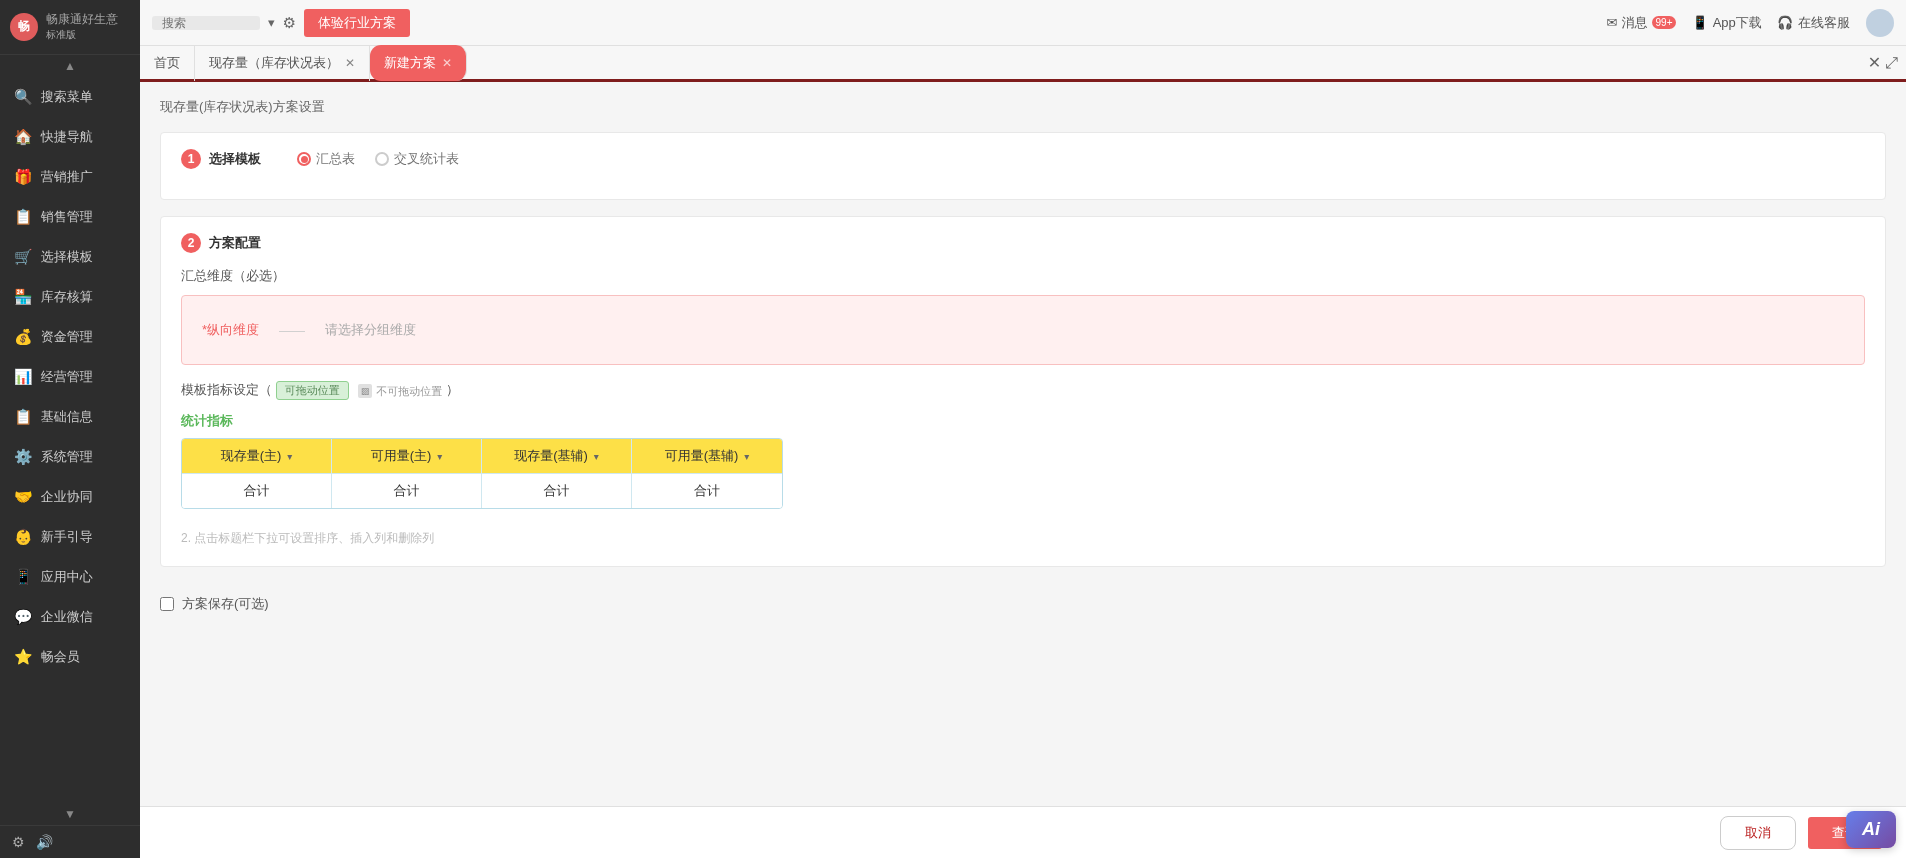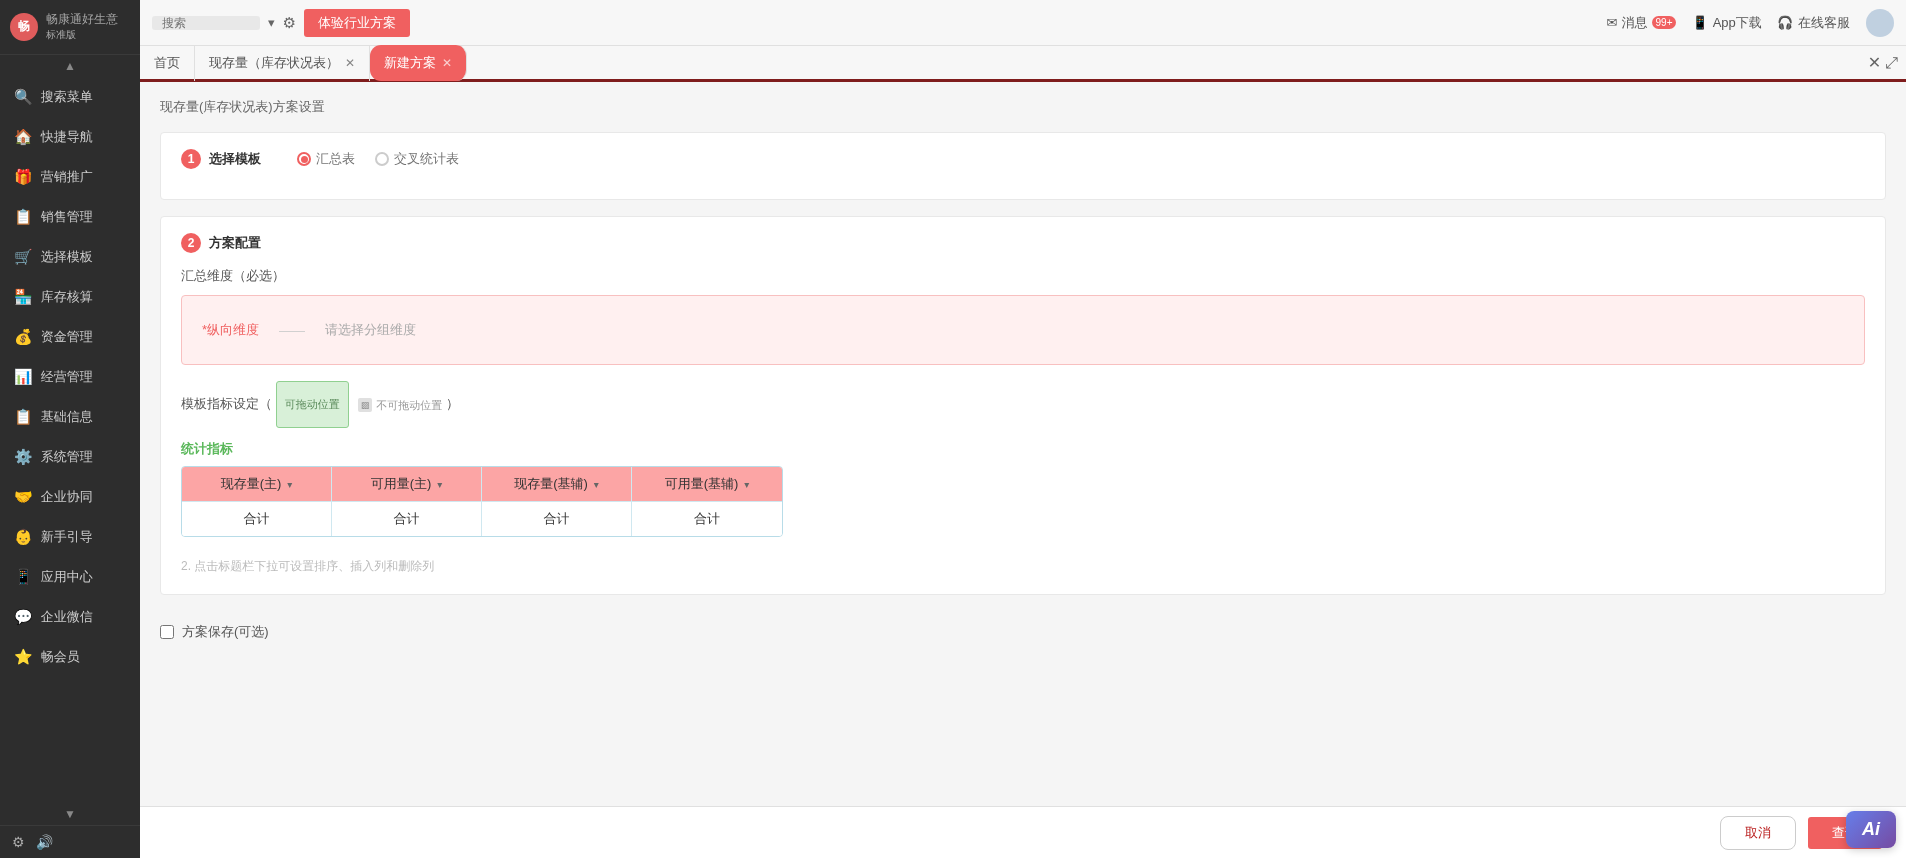--- a/index.html
+++ b/index.html
@@ -289,21 +289,21 @@
     .indicators-label {
       font-size: 13px;
       color: #555;
       margin-bottom: 8px;
     }
     .draggable-hint {
       display: inline-block;
       background: #d8f0d8;
       border: 1px solid #90d090;
       border-radius: 3px;
-      padding: 15px 8px;
+      padding: 1px 8px;
       font-size: 11px;
       color: #5a8a5a;
       margin-right: 6px;
     }
     .non-draggable-hint {
       display: inline-flex;
       align-items: center;
       gap: 4px;
       font-size: 11px;
       color: #999;
@@ -328,21 +328,21 @@
 
     .stats-table {
       border: 1px solid #b8dce8;
       border-radius: 4px;
       overflow: hidden;
       display: inline-block;
       min-width: 600px;
     }
     .stats-header-row {
       display: flex;
-      background: #fca5a5;
+      background: #fde047;
       align-items: flex-end;
     }
     .stats-data-row {
       display: flex;
       background: white;
       border-top: 1px solid #d0e8f0;
     }
     .stats-cell {
       padding: 8px 16px;
       font-size: 13px;

